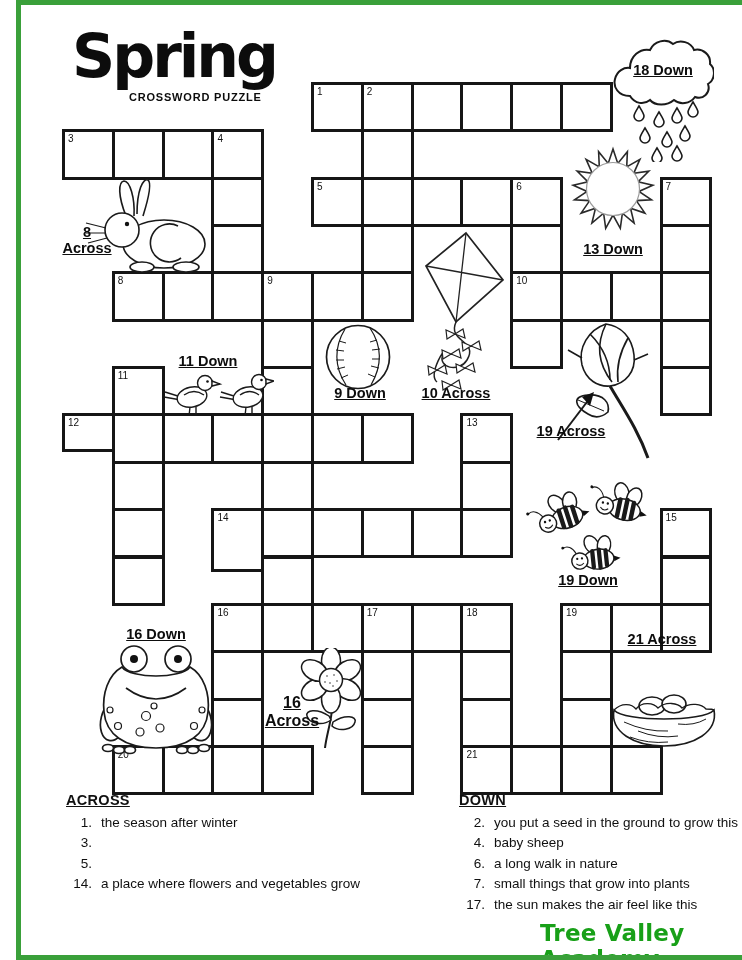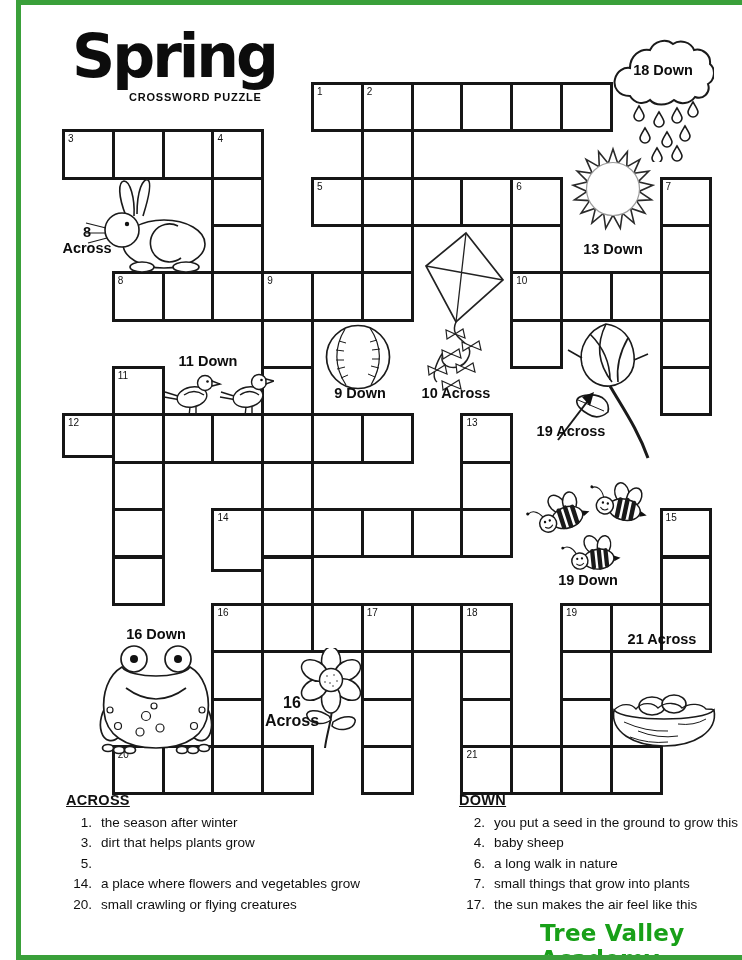--- a/index.html
+++ b/index.html
@@ -11,21 +11,21 @@
          font-size:60px;font-weight:800;letter-spacing:-3px;color:#0c0c0c;line-height:1;z-index:3;}
   .subtitle{position:absolute;left:113px;top:91px;font-size:11px;font-weight:700;
             letter-spacing:0.8px;color:#0c0c0c;z-index:3;}
   
   #grid{position:absolute;inset:0;z-index:1;}
   .cell{position:absolute;background:#fff;border:3px solid var(--line,#161616);box-sizing:border-box;}
   .cellnum{position:absolute;left:3px;top:1px;font-size:10px;font-weight:500;color:#111;line-height:1.1;}
   
   .plabel{position:absolute;z-index:4;font-weight:700;font-size:14.5px;line-height:1.12;
           color:#0d0d0d;text-align:center;white-space:nowrap;}
-  .plabel span{display:block;}
+  .plabel span{display:block;text-decoration:underline;}
   
   .illus{position:absolute;z-index:2;}
   .illus svg{display:block;}
   
   .clues{position:absolute;z-index:3;}
   .clues h2{margin:0 0 5px 0;font-size:14.5px;font-weight:700;text-decoration:underline;letter-spacing:0.3px;}
   .clue-row{display:flex;font-size:13.5px;line-height:20.4px;}
   .clue-num{width:26px;text-align:right;margin-right:9px;flex:none;}
   .clue-text{white-space:nowrap;}
   .brand{position:absolute;left:524px;top:920px;z-index:3;font-family:"DejaVu Sans",sans-serif;
@@ -103,21 +103,21 @@
       <div class="cell" style="left: 245.2px; top: 602.85px; width: 52.8px; height: 50.35px;"></div>
       <div class="cell" style="left: 544px; top: 271.4px; width: 52.8px; height: 50.35px;"></div>
       <div class="cell" style="left: 593.8px; top: 271.4px; width: 52.8px; height: 50.35px;"></div>
       <div class="cell" style="left: 95.8px; top: 366.1px; width: 52.8px; height: 50.35px;">
         <span class="cellnum">11</span>
       </div>
       <div class="cell" style="left: 95.8px; top: 413.45px; width: 52.8px; height: 50.35px;"></div>
       <div class="cell" style="left: 95.8px; top: 460.8px; width: 52.8px; height: 50.35px;"></div>
       <div class="cell" style="left: 95.8px; top: 508.15px; width: 52.8px; height: 50.35px;"></div>
       <div class="cell" style="left: 95.8px; top: 555.5px; width: 52.8px; height: 50.35px;"></div>
-      <div class="cell" style="left: 46px; top: 413.45px; width: 52.8px; height: 45px;">
+      <div class="cell" style="left: 46px; top: 413.45px; width: 52.8px; height: 39px;">
         <span class="cellnum">12</span>
       </div>
       <div class="cell" style="left: 145.6px; top: 413.45px; width: 52.8px; height: 50.35px;"></div>
       <div class="cell" style="left: 195.4px; top: 413.45px; width: 52.8px; height: 50.35px;"></div>
       <div class="cell" style="left: 295px; top: 413.45px; width: 52.8px; height: 50.35px;"></div>
       <div class="cell" style="left: 344.8px; top: 413.45px; width: 52.8px; height: 50.35px;"></div>
       <div class="cell" style="left: 444.4px; top: 413.45px; width: 52.8px; height: 50.35px;">
         <span class="cellnum">13</span>
       </div>
       <div class="cell" style="left: 444.4px; top: 460.8px; width: 52.8px; height: 50.35px;"></div>
@@ -396,32 +396,27 @@
 
   <div class="clues" style="left:50px;top:792px;width:380px;">
     <h2>ACROSS</h2>
     <div id="across-list">
         <div class="clue-row">
           <span class="clue-num">1.</span>
           <span class="clue-text">the season after winter</span>
         </div>
         <div class="clue-row">
           <span class="clue-num">3.</span>
-          <span class="clue-text">dirt that helps plants grow</span>
         </div>
         <div class="clue-row">
           <span class="clue-num">5.</span>
         </div>
         <div class="clue-row">
           <span class="clue-num">14.</span>
           <span class="clue-text">a place where flowers and vegetables grow</span>
-        </div>
-        <div class="clue-row">
-          <span class="clue-num">20.</span>
-          <span class="clue-text">small crawling or flying creatures</span>
         </div>
       </div>
   </div>
   <div class="clues" style="left:443px;top:792px;width:295px;">
     <h2>DOWN</h2>
     <div id="down-list">
         <div class="clue-row">
           <span class="clue-num">2.</span>
           <span class="clue-text">you put a seed in the ground to grow this</span>
         </div>

